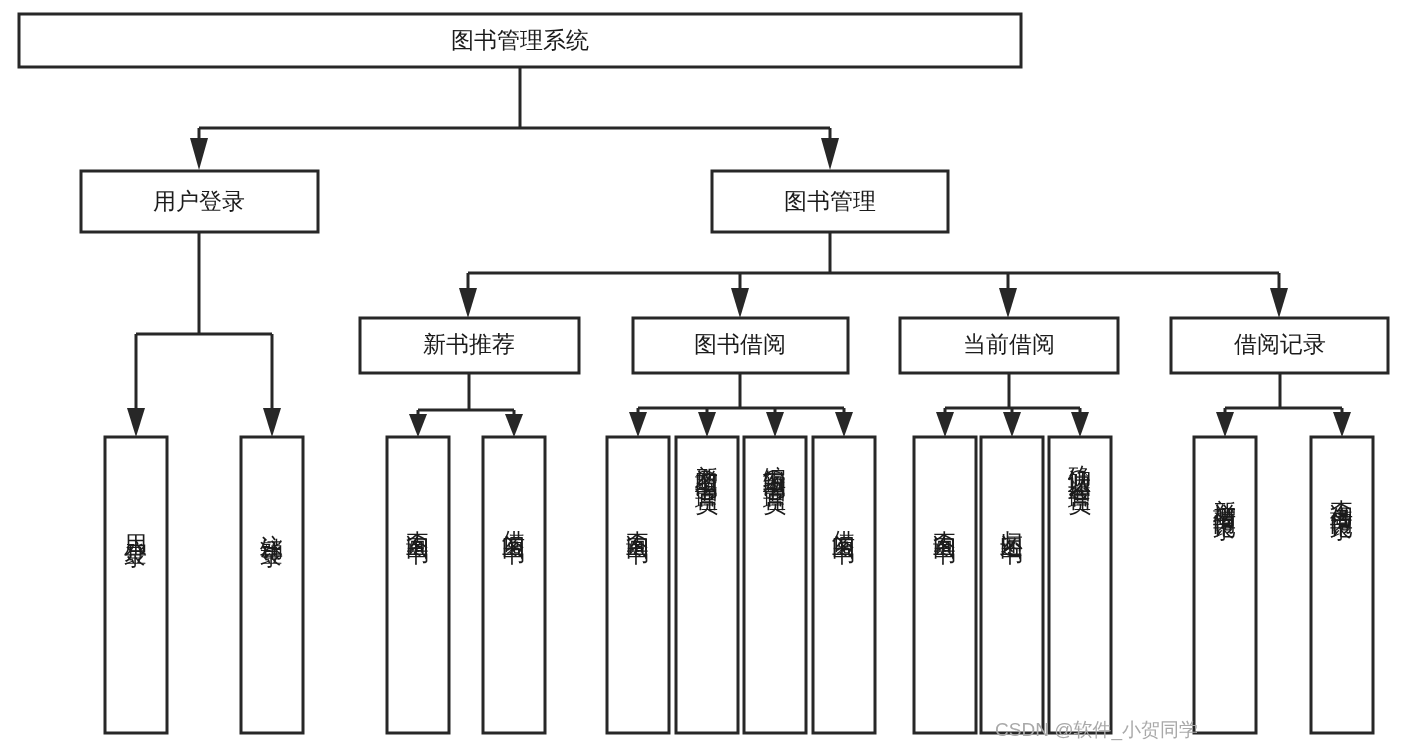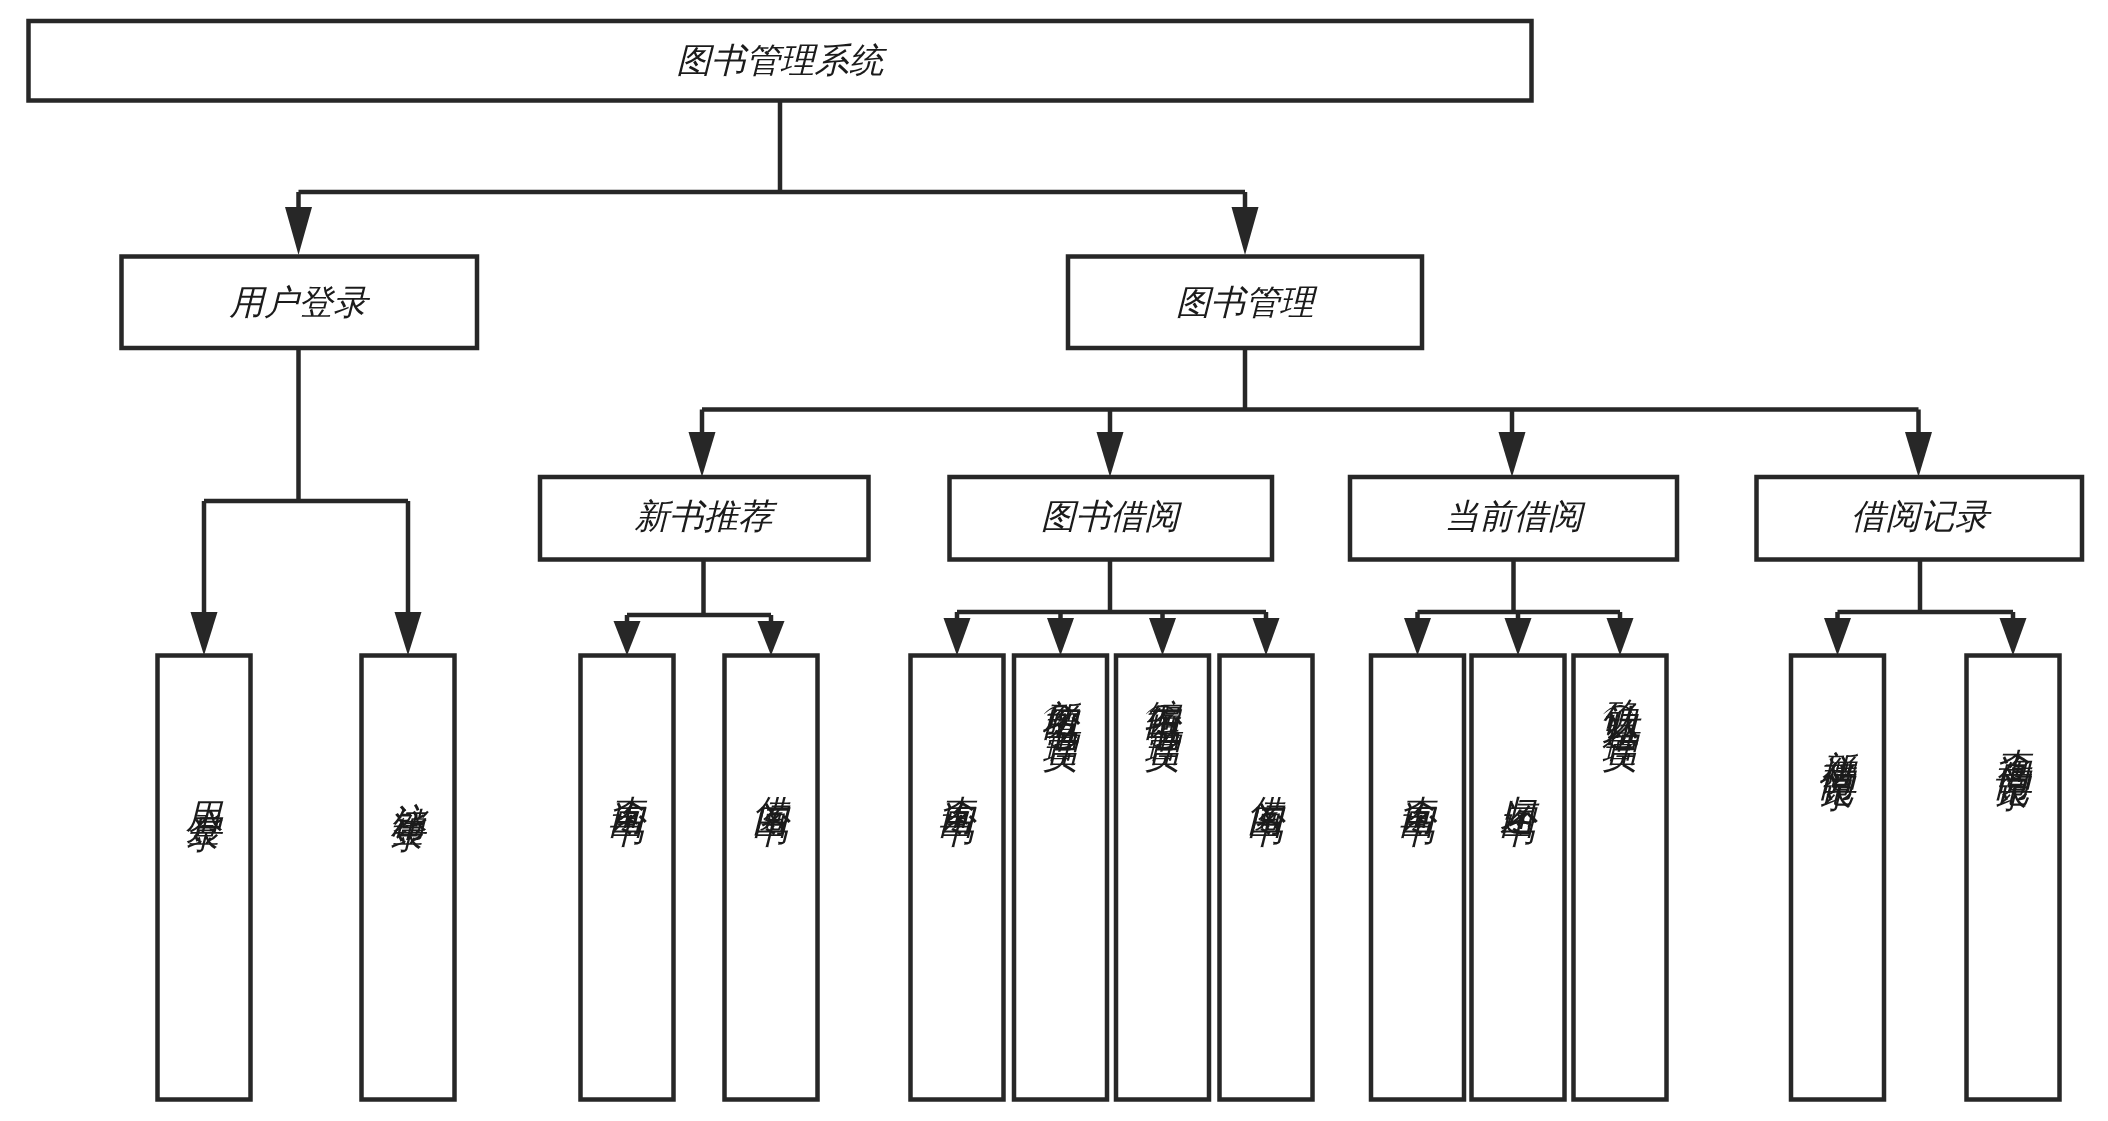--- a/index.html
+++ b/index.html
@@ -11,21 +11,20 @@
     width: 1405px;
     height: 747px;
     font-family: "Liberation Sans", "DejaVu Sans", sans-serif;
     overflow: hidden;
   }
   #diagram-root {
     position: relative;
     width: 1206px;
     height: 747px;
     background: #ffffff;
-    font-style: italic;
   }
   svg#flow {
     position: absolute;
     top: 0;
     left: 0;
     width: 1405px;
     height: 747px;
     display: block;
   }
   .node-rect {
@@ -207,14 +206,15 @@
   <div class="node-label-v" style="left:775px; top:447px;">编辑图书（管理员）</div>
   <div class="node-label-v" style="left:844px; top:512px;">借阅图书</div>
 
   <div class="node-label-v" style="left:945px; top:512px;">查询图书</div>
   <div class="node-label-v" style="left:1012px; top:512px;">归还图书</div>
   <div class="node-label-v" style="left:1080px; top:447px;">确认归还（管理员）</div>
 
   <div class="node-label-v" style="left:1225px; top:481px;">新增借阅记录</div>
   <div class="node-label-v" style="left:1342px; top:481px;">查询借阅记录</div>
 
+  <div id="watermark">CSDN @软件_小贺同学</div>
 
 </div>
 
 </body></html>

